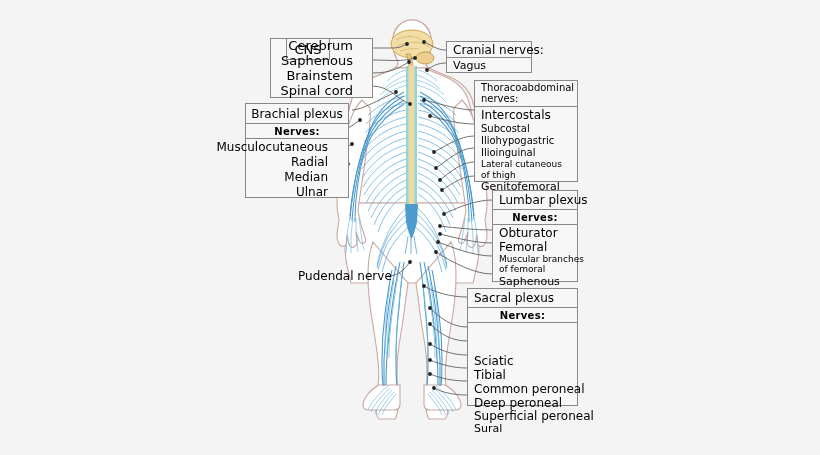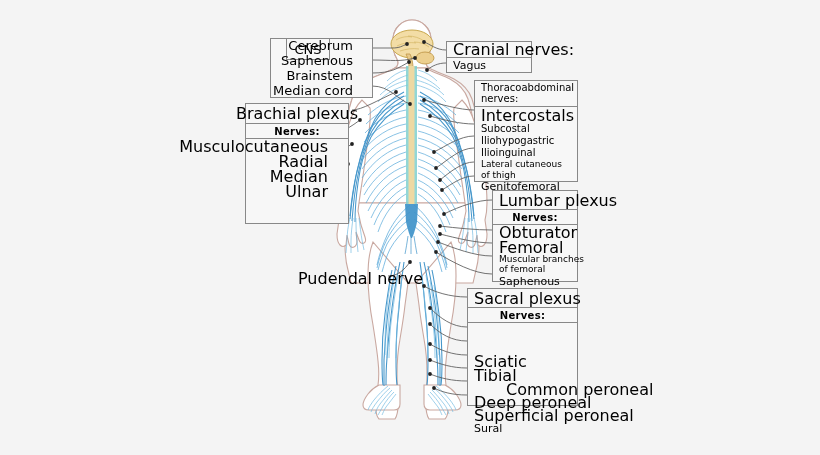--- a/index.html
+++ b/index.html
@@ -36,21 +36,21 @@
   .row{
     box-sizing:border-box;
     display:flex;align-items:center;
     white-space:nowrap;
   }
   .r-right{justify-content:flex-end;}
   .r-left{justify-content:flex-start;}
   .pad-l{padding-left:6px;}
   .pad-r{padding-right:20px;}
   .t13{font-size:13px;color:#000;}
-  .t12{font-size:16px;color:#000;}
+  .t12{font-size:12px;color:#000;}
   .t11{font-size:11px;color:#000;}
   .t10{font-size:10px;color:#000;}
   .t9{font-size:9px;color:#000;}
   .two-line{line-height:1.05;display:block;}
 
   .plain-label{
     position:absolute;
     font-size:12px;color:#000;
     white-space:nowrap;
   }
@@ -372,21 +372,21 @@
     <div class="row r-right pad-r" style="height:15px;">
       <span class="t13">Cerebrum</span>
     </div>
     <div class="row r-right pad-r" style="height:15px;">
       <span class="t13">Saphenous</span>
     </div>
     <div class="row r-right pad-r" style="height:15px;">
       <span class="t13">Brainstem</span>
     </div>
     <div class="row r-right pad-r" style="height:15px;">
-      <span class="t13">Median cord</span>
+      <span class="t13">Spinal cord</span>
     </div>
   </div>
 
   <div class="box" style="left:446px;top:41px;width:86px;height:32px;">
     <div class="hdr row r-left pad-l" style="height:16px;">
       <span class="t12">Cranial nerves:</span>
     </div>
     <div class="row r-left pad-l" style="height:15px;">
       <span class="t11">Vagus</span>
     </div>
@@ -415,21 +415,21 @@
       </div>
       <div class="row r-left pad-l" style="height:11px;">
         <span class="t9">of thigh</span>
       </div>
       <div class="row r-left pad-l" style="height:13px;">
         <span class="t11">Genitofemoral</span>
       </div>
     </div>
   </div>
 
-  <div class="box" style="left:245px;top:103px;width:104px;height:121px;">
+  <div class="box" style="left:245px;top:103px;width:104px;height:95px;">
     <div class="hdr row" style="height:20px;justify-content:center;">
       <span class="t12">Brachial plexus</span>
     </div>
     <div class="sub" style="height:15px;">
       <span class="t10">Nerves:</span>
     </div>
     <div class="rows">
       <div class="row r-right pad-r" style="height:15px;">
         <span class="t12">Musculocutaneous</span>
       </div>
@@ -478,21 +478,21 @@
     <div class="sub" style="height:15px;">
       <span class="t10">Nerves:</span>
     </div>
     <div class="rows">
       <div class="row r-left pad-l" style="height:14px;margin-top:31px;">
         <span class="t12">Sciatic</span>
       </div>
       <div class="row r-left pad-l" style="height:14px;">
         <span class="t12">Tibial</span>
       </div>
-      <div class="row r-left pad-l" style="height:14px;margin-left:32px;">
+      <div class="row r-left pad-l" style="height:14px;">
         <span class="t12">Common peroneal</span>
       </div>
       <div class="row r-left pad-l" style="height:13px;">
         <span class="t12">Deep peroneal</span>
       </div>
       <div class="row r-left pad-l" style="height:13px;">
         <span class="t12">Superficial peroneal</span>
       </div>
       <div class="row r-left pad-l" style="height:13px;">
         <span class="t11">Sural</span>

